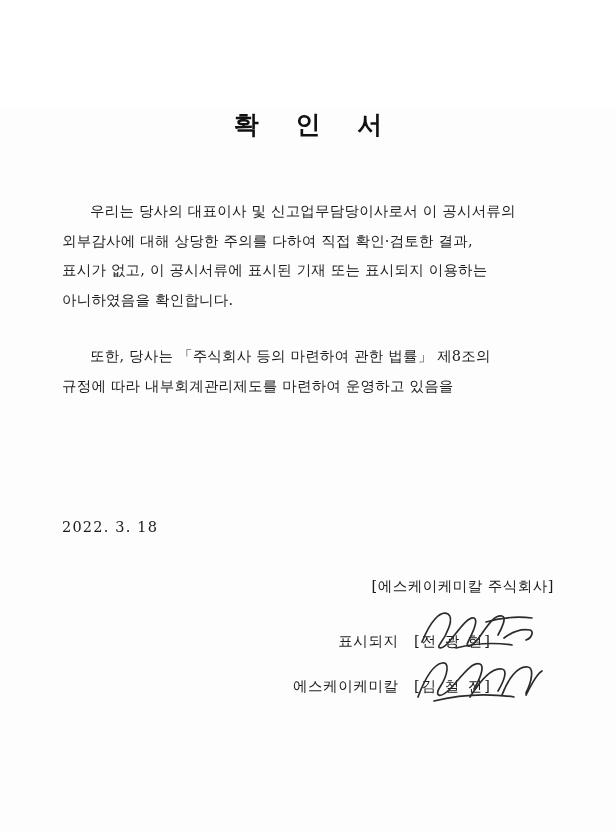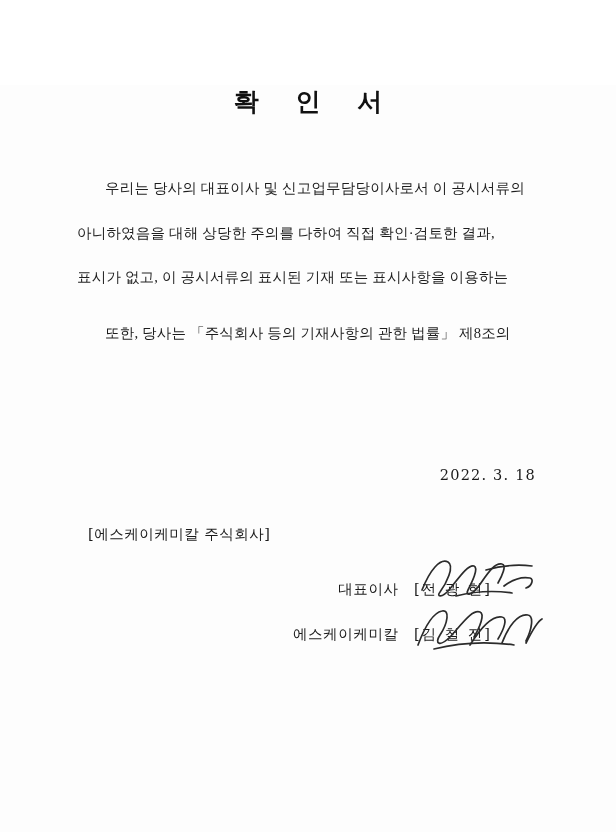--- a/index.html
+++ b/index.html
@@ -20,21 +20,21 @@
     height: 832px;
     background: #fdfdfd;
     box-sizing: border-box;
   }
 
   .doc-title {
     text-align: center;
     font-size: 25px;
     font-weight: bold;
     letter-spacing: 14px;
-    margin-top: 85px;
+    margin-top: 108px;
     color: #111;
     text-indent: 14px;
   }
 
   .body-block {
     margin: 0 auto;
     width: 492px;
   }
 
   .para {
@@ -45,44 +45,42 @@
     color: #1d1d1d;
     letter-spacing: 0.2px;
   }
   .para.first {
     margin-top: 56px;
   }
   .para.second {
     margin-top: 26px;
   }
   .para p {
-    margin: 15px;
-    font-family: Liberation Serif, serif;
+    margin: 0;
   }
   .para p.indent {
     text-indent: 28px;
   }
 
   .sign-area {
     margin: 0 auto;
     width: 492px;
     position: relative;
   }
 
   .date-line {
     margin-top: 118px;
-    text-align: right;
     font-size: 14.5px;
     letter-spacing: 1.2px;
     padding-right: 18px;
   }
 
   .company-line {
     margin-top: 42px;
-    text-align: left;
+    text-align: right;
     font-size: 14.5px;
     letter-spacing: 0.5px;
     padding-left: 26px;
   }
 
   .officer-row {
     margin-top: 36px;
     text-align: right;
     font-size: 14.5px;
     letter-spacing: 0.5px;
@@ -127,38 +125,40 @@
 <body>
 
 <div class="page">
 
   <div class="doc-title">확 인 서</div>
 
   <div class="body-block">
 
     <div class="para first">
       <p class="indent">우리는 당사의 대표이사 및 신고업무담당이사로서 이 공시서류의</p>
-      <p>아니하였음을 대해 상당한 주의를 다하여 직접 확인·검토한 결과,</p>
-      <p>표시가 없고, 이 공시서류의 표시된 기재 또는 표시사항을 이용하는</p>
+      <p>외부감사에 대해 상당한 주의를 다하여 직접 확인·검토한 결과,</p>
+      <p>표시가 없고, 이 공시서류에 표시된 기재 또는 표시되지 이용하는</p>
+      <p>아니하였음을 확인합니다.</p>
     </div>
 
     <div class="para second">
-      <p class="indent">또한, 당사는 「주식회사 등의 기재사항의 관한 법률」 제8조의</p>
+      <p class="indent">또한, 당사는 「주식회사 등의 마련하여 관한 법률」 제8조의</p>
+      <p>규정에 따라 내부회계관리제도를 마련하여 운영하고 있음을</p>
     </div>
 
   </div>
 
   <div class="sign-area">
 
     <div class="date-line">2022. 3. 18</div>
 
     <div class="company-line">[에스케이케미칼 주식회사]</div>
 
     <div class="officer-row">
-      <span class="officer-label">대표이사</span>
+      <span class="officer-label">표시되지</span>
       <span>&nbsp;</span>
       <span class="officer-name">[전 광 현]</span>
       <svg class="sig sig-1" viewBox="0 0 120 54">
         <path d="M6 40 C14 20, 24 8, 32 12 C39 16, 30 34, 24 42 C20 47, 26 48, 33 40 C42 29, 52 14, 58 16 C63 18, 56 32, 52 40 C49 46, 55 46, 62 37 C70 26, 78 12, 86 14 C91 15, 86 26, 82 33"></path>
         <path d="M70 20 C84 16, 100 14, 116 16"></path>
         <path d="M88 36 C96 30, 104 26, 114 28 C118 29, 116 36, 110 38"></path>
         <path d="M40 46 C56 42, 76 40, 96 43"></path>
       </svg>
     </div>
 

